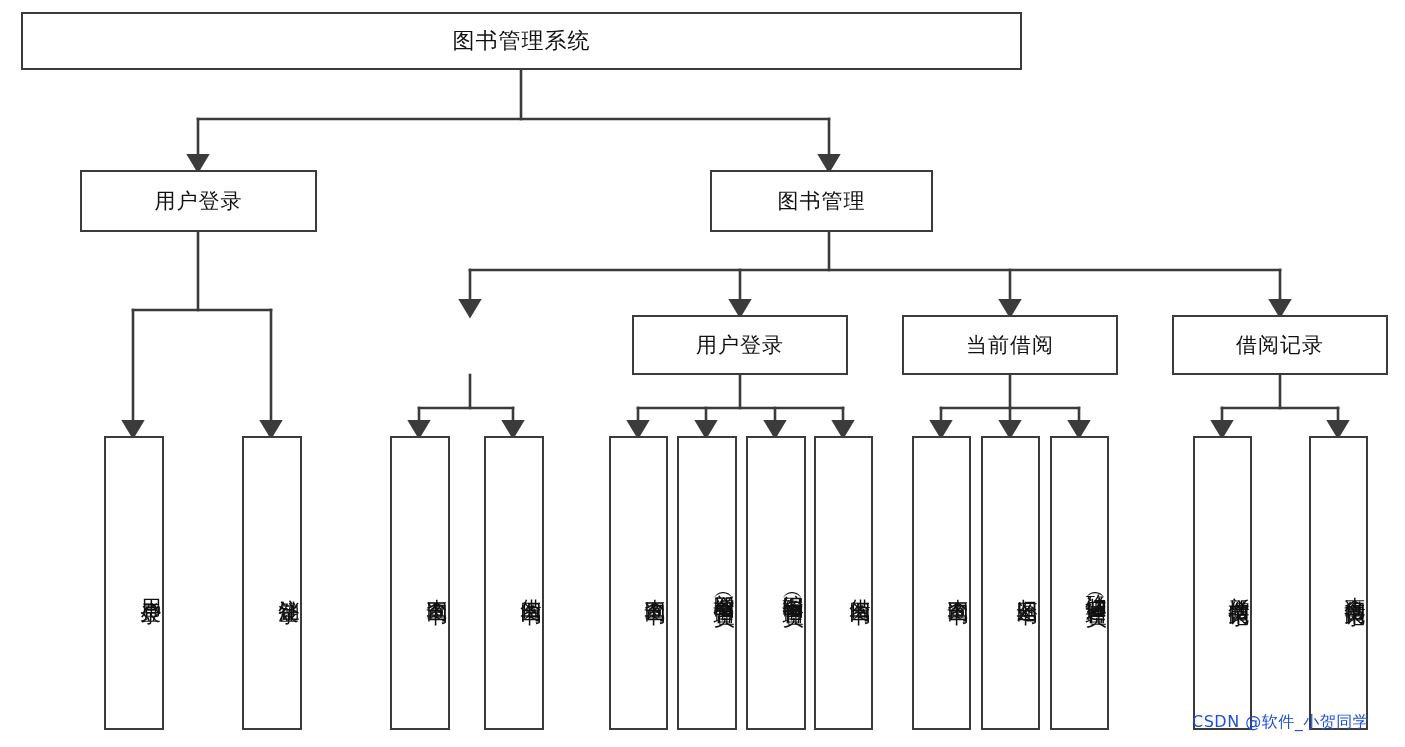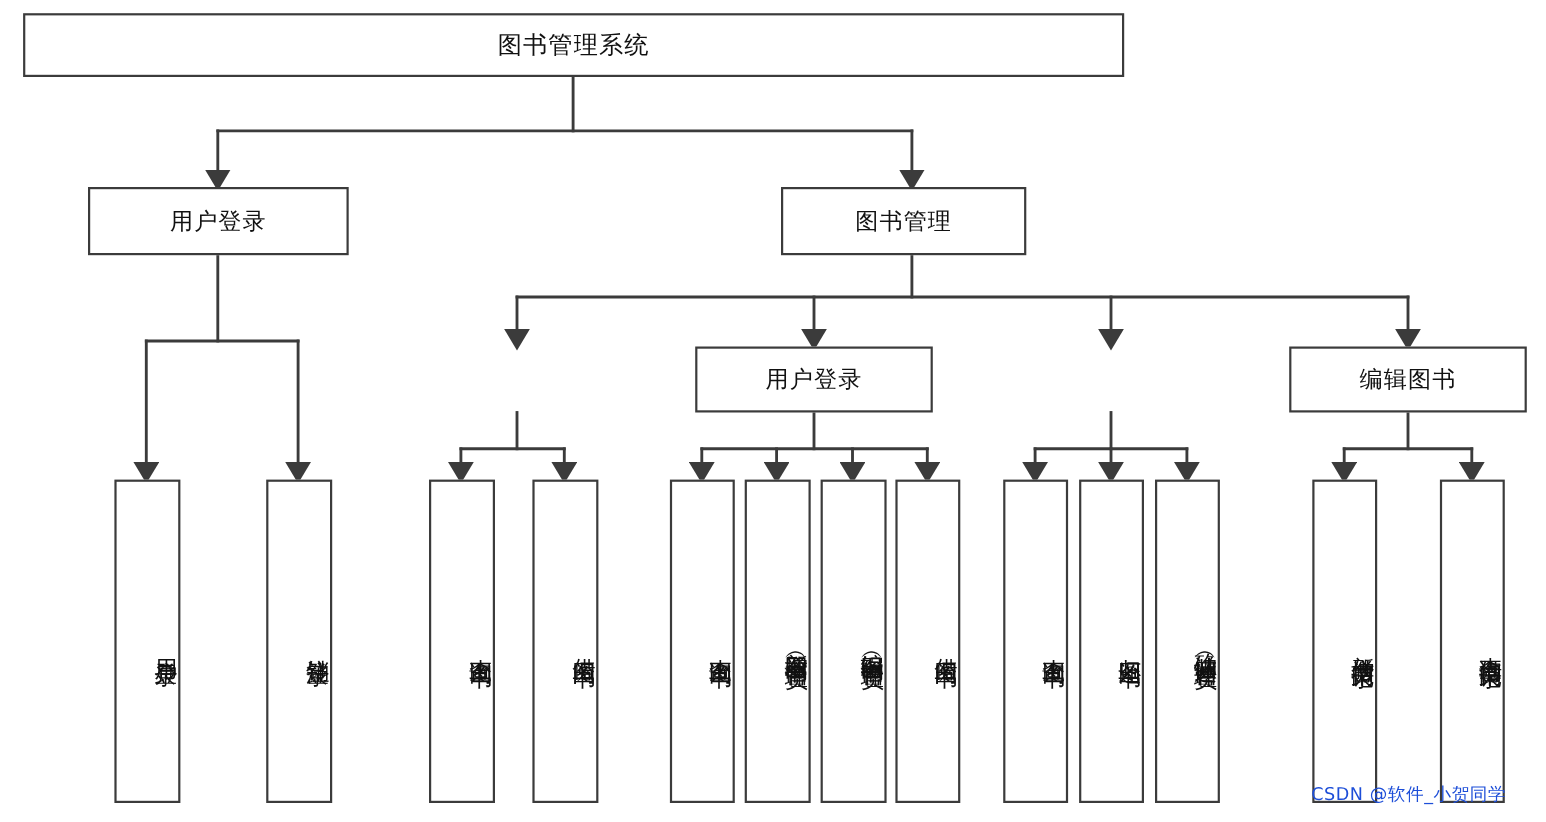--- a/index.html
+++ b/index.html
@@ -111,22 +111,23 @@
 
   <div class="node h root" style="left:21px;top:12px;width:1001px;height:58px;">图书管理系统</div>
 
   <div class="node h" style="left:80px;top:170px;width:237px;height:62px;">用户登录</div>
 
   <div class="node h" style="left:710px;top:170px;width:223px;height:62px;">图书管理</div>
 
 
   <div class="node h" style="left:632px;top:315px;width:216px;height:60px;">用户登录</div>
 
+  <div class="node h" style="left:902px;top:315px;width:216px;height:60px;">当前借阅</div>
 
-  <div class="node h" style="left:1172px;top:315px;width:216px;height:60px;">编辑图书</div>
+  <div class="node h" style="left:1172px;top:315px;width:216px;height:60px;">借阅记录</div>
 
   <div class="node v" style="left:104px;top:436px;width:60px;height:294px;">用户登录</div>
   <div class="node v" style="left:242px;top:436px;width:60px;height:294px;">注销登录</div>
 
   <div class="node v" style="left:390px;top:436px;width:60px;height:294px;">查询图书</div>
   <div class="node v" style="left:484px;top:436px;width:60px;height:294px;">借阅图书</div>
 
   <div class="node v" style="left:609px;top:436px;width:59px;height:294px;">查询图书</div>
   <div class="node v tall" style="left:677px;top:436px;width:60px;height:294px;">新增图书（管理员）</div>
   <div class="node v tall" style="left:746px;top:436px;width:60px;height:294px;">编辑图书（管理员）</div>

